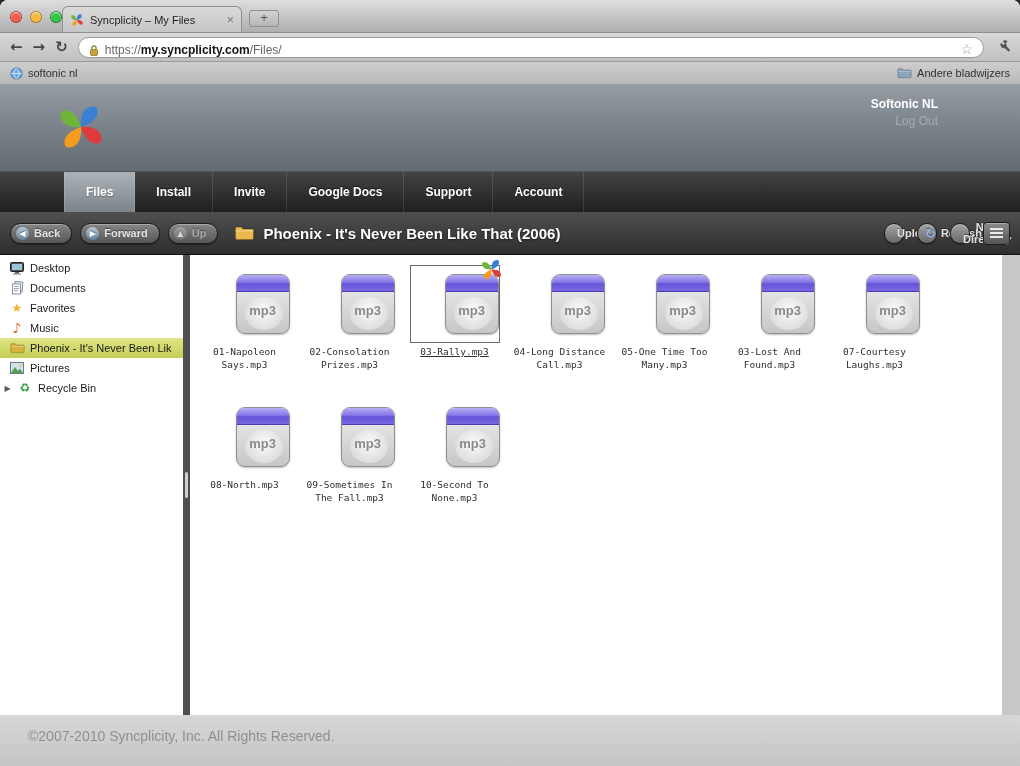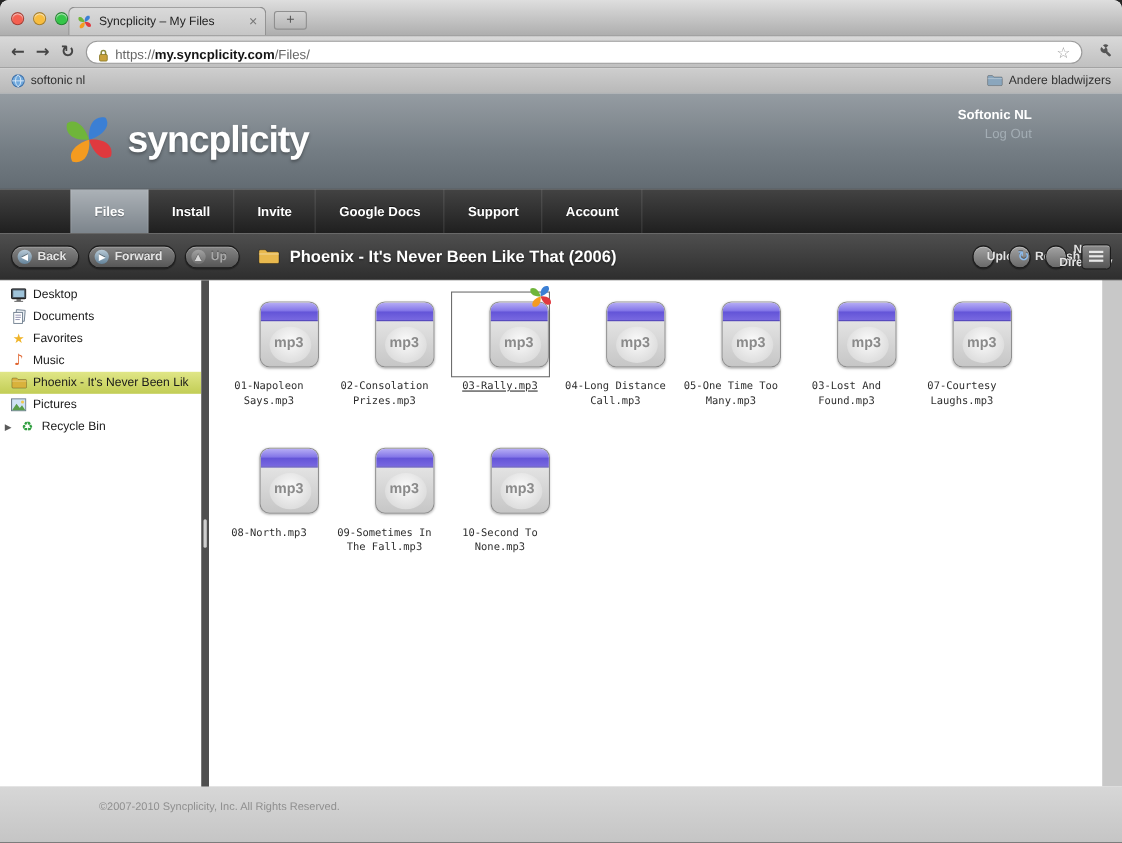--- a/index.html
+++ b/index.html
@@ -110,22 +110,22 @@
               border:1px solid #8f8f8f; position:relative; overflow:hidden; box-shadow:0 1px 2px rgba(0,0,0,.25); }
   .fi-band { position:absolute; top:0; left:0; right:0; height:17px; border-bottom:1px solid #4a3cba;
              background:linear-gradient(#b6adf5 0%, #8578e8 45%, var(--mp3-band,#6455d8) 55%, #7868e0 100%); }
   .fi-circle { position:absolute; left:8px; top:22px; width:38px; height:33px; border-radius:50%;
                background:radial-gradient(circle at 50% 40%, #fbfbfb 0%, #dcdcdc 75%, #d2d2d2 100%); }
   .fi-ext { position:absolute; left:0; right:0; top:28px; text-align:center; font-size:13px; color:#8a8a8a; font-weight:bold; }
   .tile-label { font-family:"DejaVu Sans Mono", monospace; font-size:9.5px; line-height:1.35; color:#2e2e2e;
                 text-align:center; max-width:98px; margin:0 auto; }
   .tile.selected .tile-label { text-decoration:underline; }
 
-  .footer { flex:0 0 51px; background:linear-gradient(#d7d7d7,#c5c5c5); padding:13px 0 0 90px;
-            font-size:10px; color:#8f8f8f; }
+  .footer { flex:0 0 51px; background:linear-gradient(#d7d7d7,#c5c5c5); padding:13px 0 0 28px;
+            font-size:14px; color:#8f8f8f; }
 </style>
 </head>
 <body>
 
 <svg width="0" height="0" style="position:absolute">
   <defs>
     <symbol id="pinwheel" viewBox="0 0 40 40">
       <path fill="#3b7fd4" d="M20 20 C19 9 24 2 32 4 C36 10 30 17 20 20 Z"></path>
       <path fill="#e0393e" d="M20 20 C31 19 38 24 36 32 C30 36 23 30 20 20 Z"></path>
       <path fill="#f49b20" d="M20 20 C21 31 16 38 8 36 C4 30 10 23 20 20 Z"></path>
@@ -219,21 +219,20 @@
         </svg>
       <span>Andere bladwijzers</span>
     </div>
   </div>
 
   <div class="app-header">
     <div class="logo">
       <svg class="pw">
           <use href="#pinwheel"></use>
         </svg>
-      <span class="wordmark">syncplicity</span>
     </div>
     <div class="account">
       <div class="user">Softonic NL</div>
       <div class="logout">Log Out</div>
     </div>
   </div>
 
   <nav class="navbar">
     <div class="nav-item active">
       <span>Files</span>

